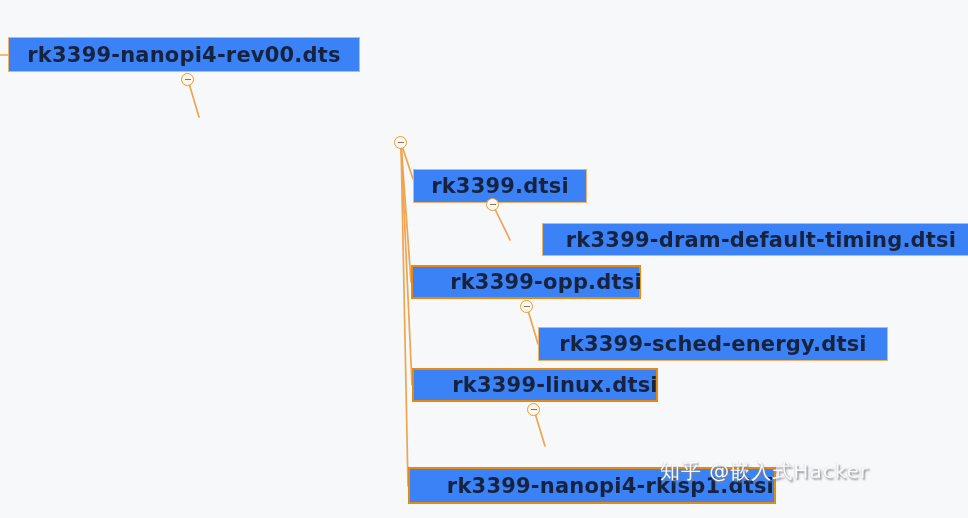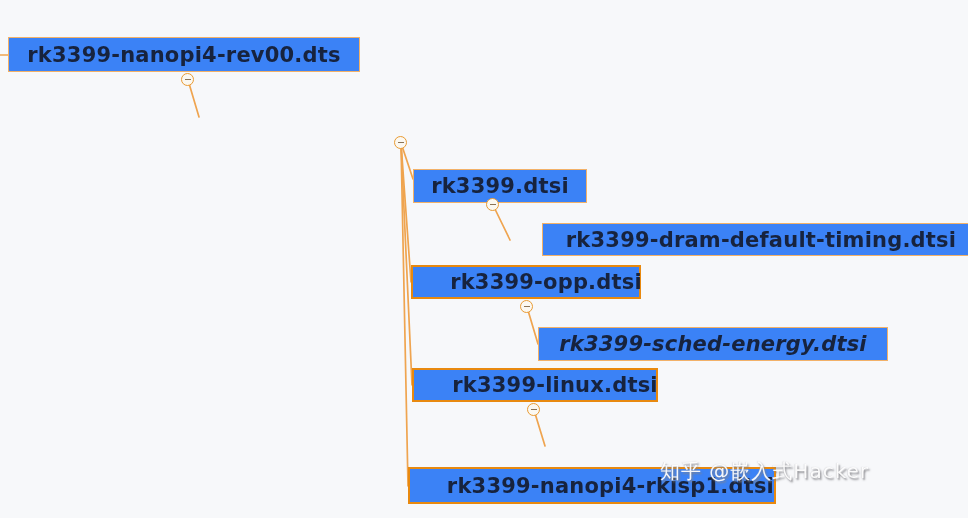--- a/index.html
+++ b/index.html
@@ -98,21 +98,21 @@
   </div>
 
   <div class="node" style="left:510px; top:223px; width:438px; height:33px;margin-left:32px;">
     <span>rk3399-dram-default-timing.dtsi</span>
   </div>
 
   <div class="node strong" style="left:411px; top:265px; width:230px; height:34px;">
     <span>rk3399-opp.dtsi</span>
   </div>
 
-  <div class="node" style="left:538px; top:327px; width:350px; height:34px;font-style:italic;">
+  <div class="node" style="left:538px; top:327px; width:350px; height:34px;">
     <span>rk3399-sched-energy.dtsi</span>
   </div>
 
   <div class="node strong" style="left:412px; top:368px; width:246px; height:34px;">
     <span>rk3399-linux.dtsi</span>
   </div>
 
 
   <div class="node strong" style="left:408px; top:467px; width:368px; height:37px;justify-content:flex-end;">
     <span>rk3399-nanopi4-rkisp1.dtsi</span>

